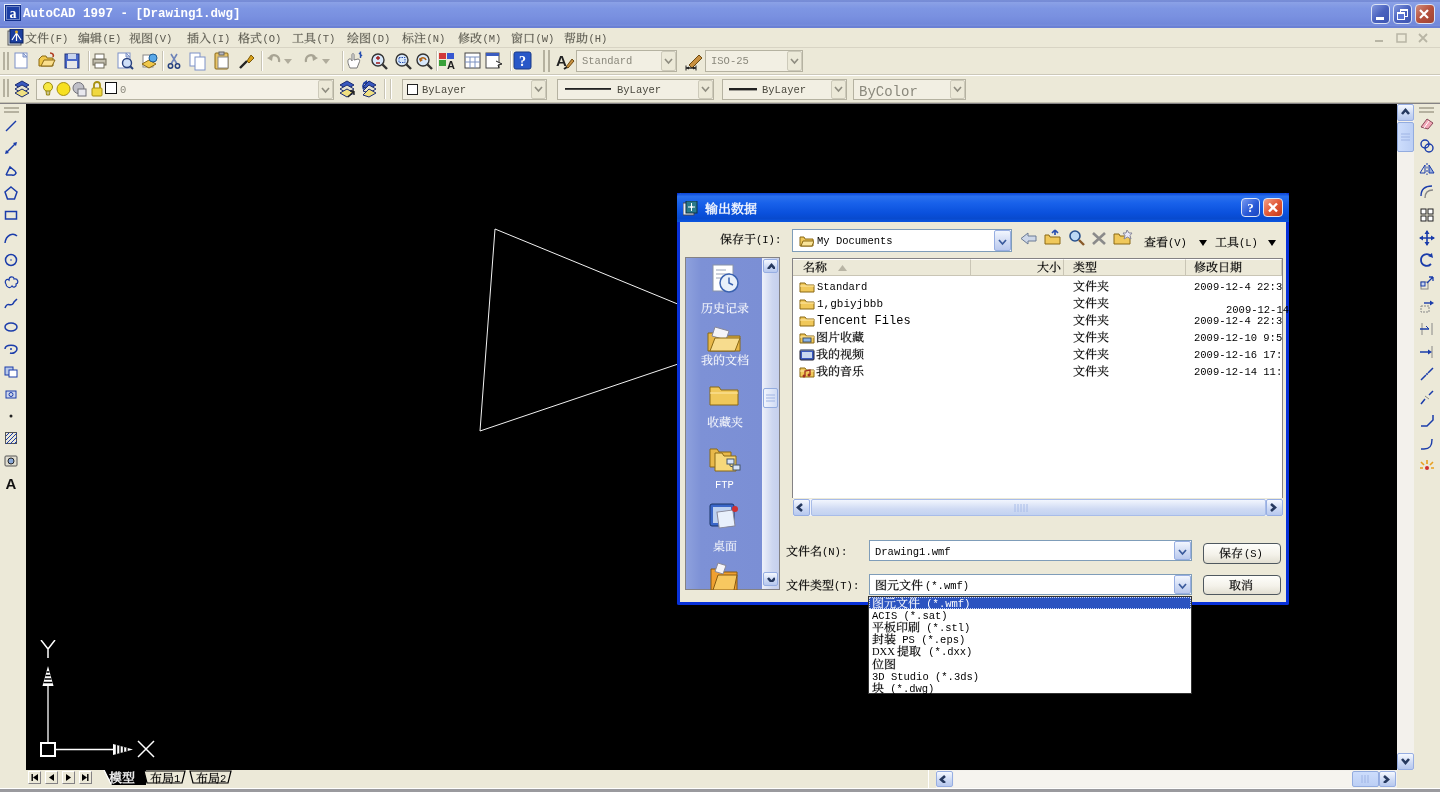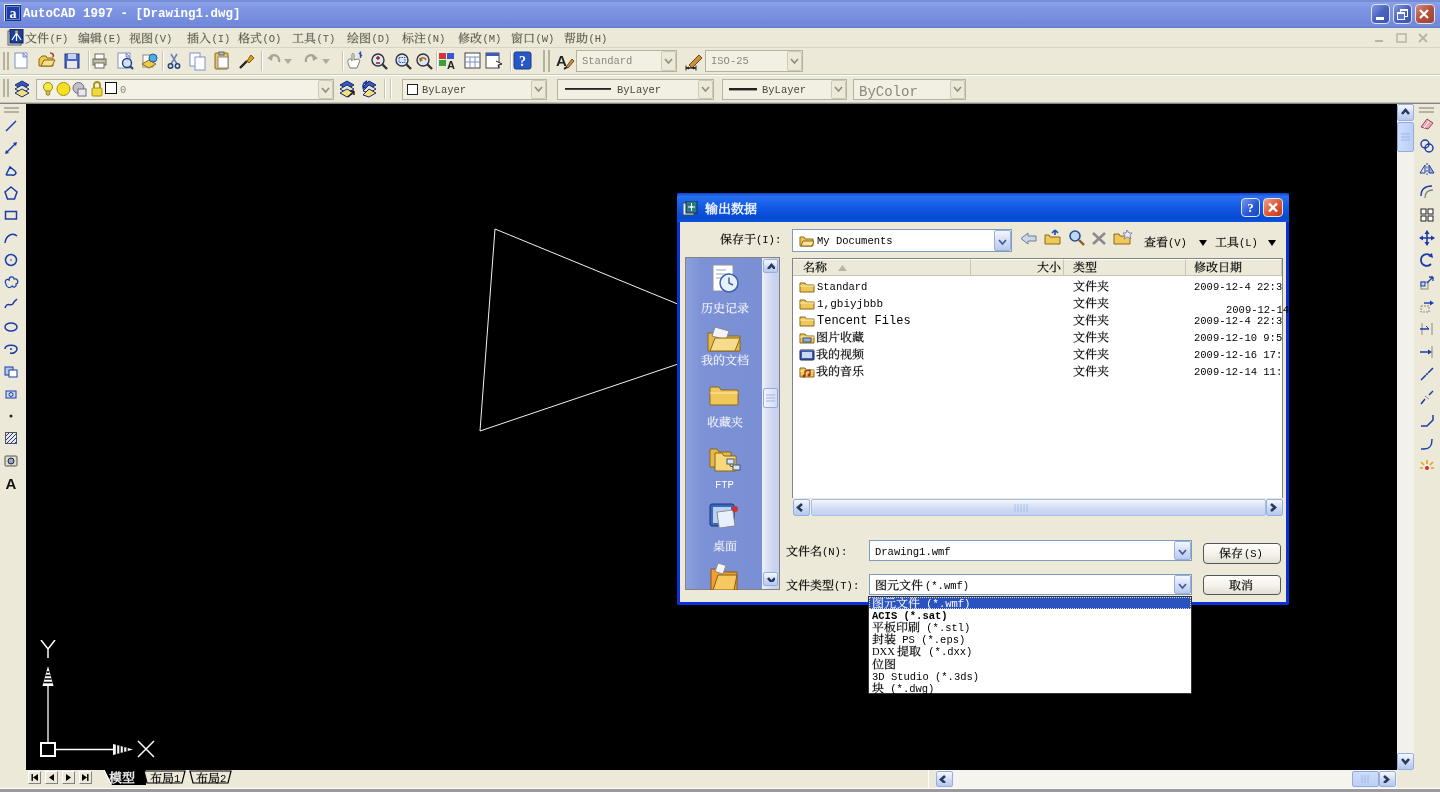--- a/index.html
+++ b/index.html
@@ -918,21 +918,21 @@
   </svg>
 <div class="a" style="left:868px;top:596px;width:324px;height:98px;background:#fff;border:1px solid #333;"></div>
 <div class="a" style="left:869px;top:597px;width:322px;height:12px;background:#2b53c0;outline:1px dotted #cfd8f0;outline-offset:-1px;"></div>
 <svg class="a" style="left:872px;top:597px" width="48" height="12" viewBox="0 0 400 100" fill="#fff" stroke="#fff" stroke-width="1.6">
     <use href="#z18" xlink:href="#z18" x="0"></use>
     <use href="#z6" xlink:href="#z6" x="100"></use>
     <use href="#z40" xlink:href="#z40" x="200"></use>
     <use href="#z2" xlink:href="#z2" x="300"></use>
   </svg>
 <div class="t" style="left:920px;top:598px;font-size:10.5px;color:#fff;"> (*.wmf)</div>
-<div class="t" style="left:872px;top:610.1px;font-size:10.5px;color:#000;font-weight:bold;">ACIS (*.sat)</div>
+<div class="t" style="left:872px;top:610.1px;font-size:10.5px;color:#000;">ACIS (*.sat)</div>
 <svg class="a" style="left:872px;top:621.2px" width="48" height="12" viewBox="0 0 400 100" fill="#000" stroke="#000" stroke-width="1.6">
     <use href="#z30" xlink:href="#z30" x="0"></use>
     <use href="#z43" xlink:href="#z43" x="100"></use>
     <use href="#z12" xlink:href="#z12" x="200"></use>
     <use href="#z10" xlink:href="#z10" x="300"></use>
   </svg>
 <div class="t" style="left:920px;top:622.2px;font-size:10.5px;color:#000;"> (*.stl)</div>
 <svg class="a" style="left:872px;top:633.3000000000001px" width="24" height="12" viewBox="0 0 200 100" fill="#000" stroke="#000" stroke-width="1.6">
     <use href="#z24" xlink:href="#z24" x="0"></use>
     <use href="#z61" xlink:href="#z61" x="100"></use>

